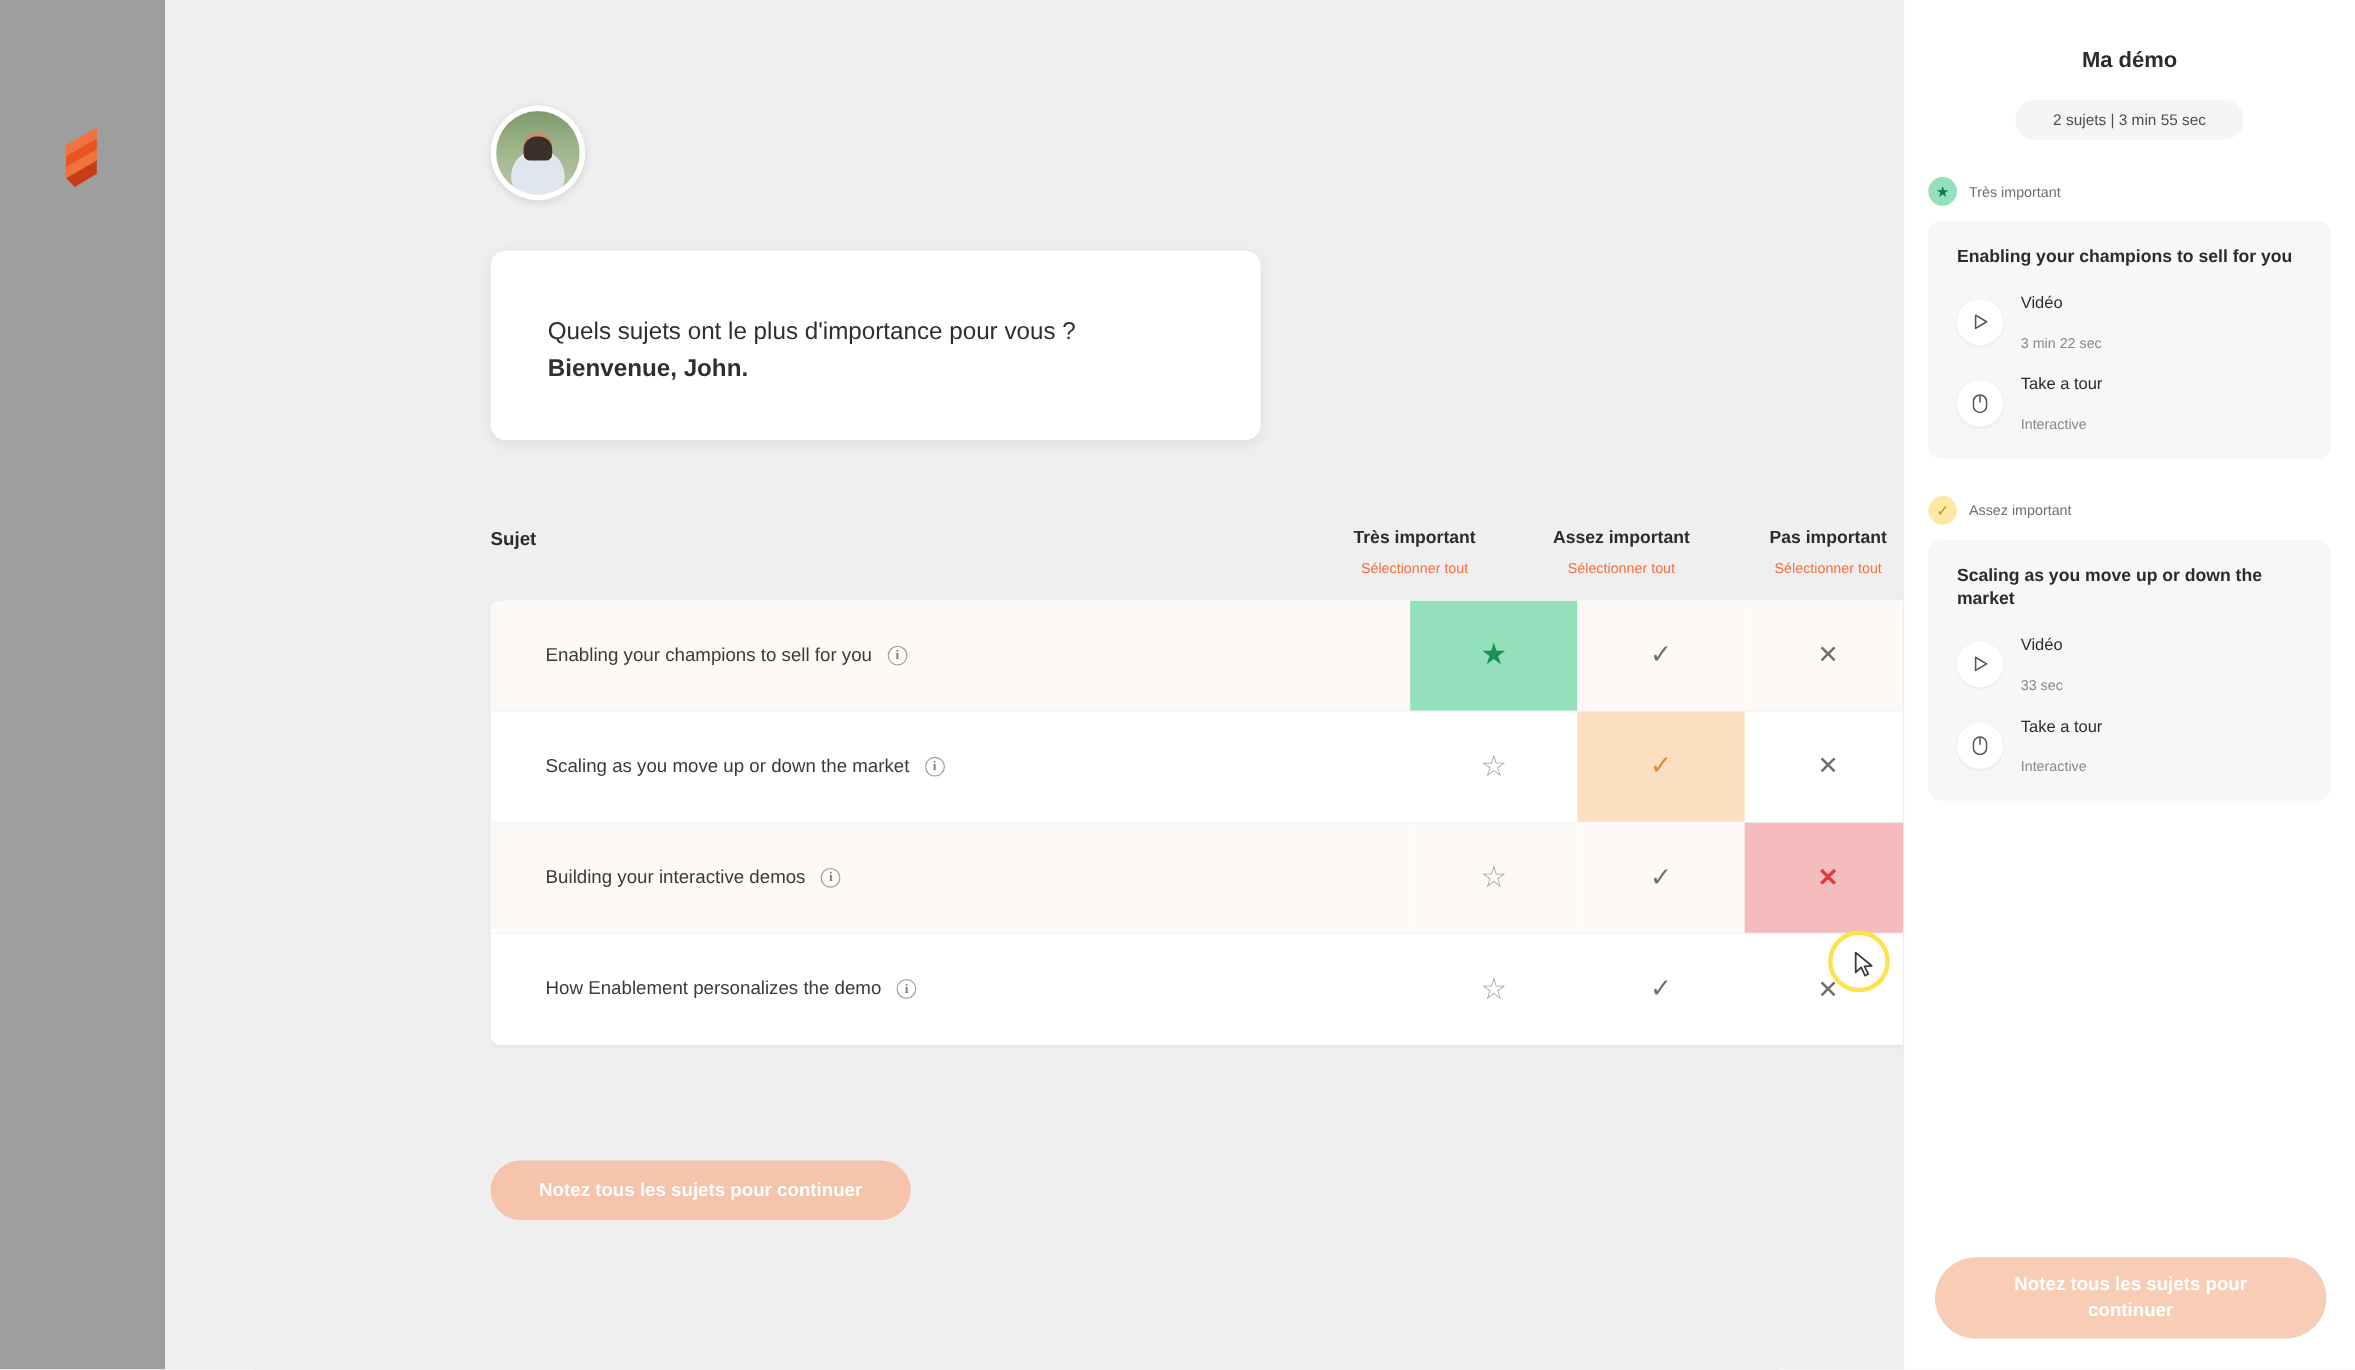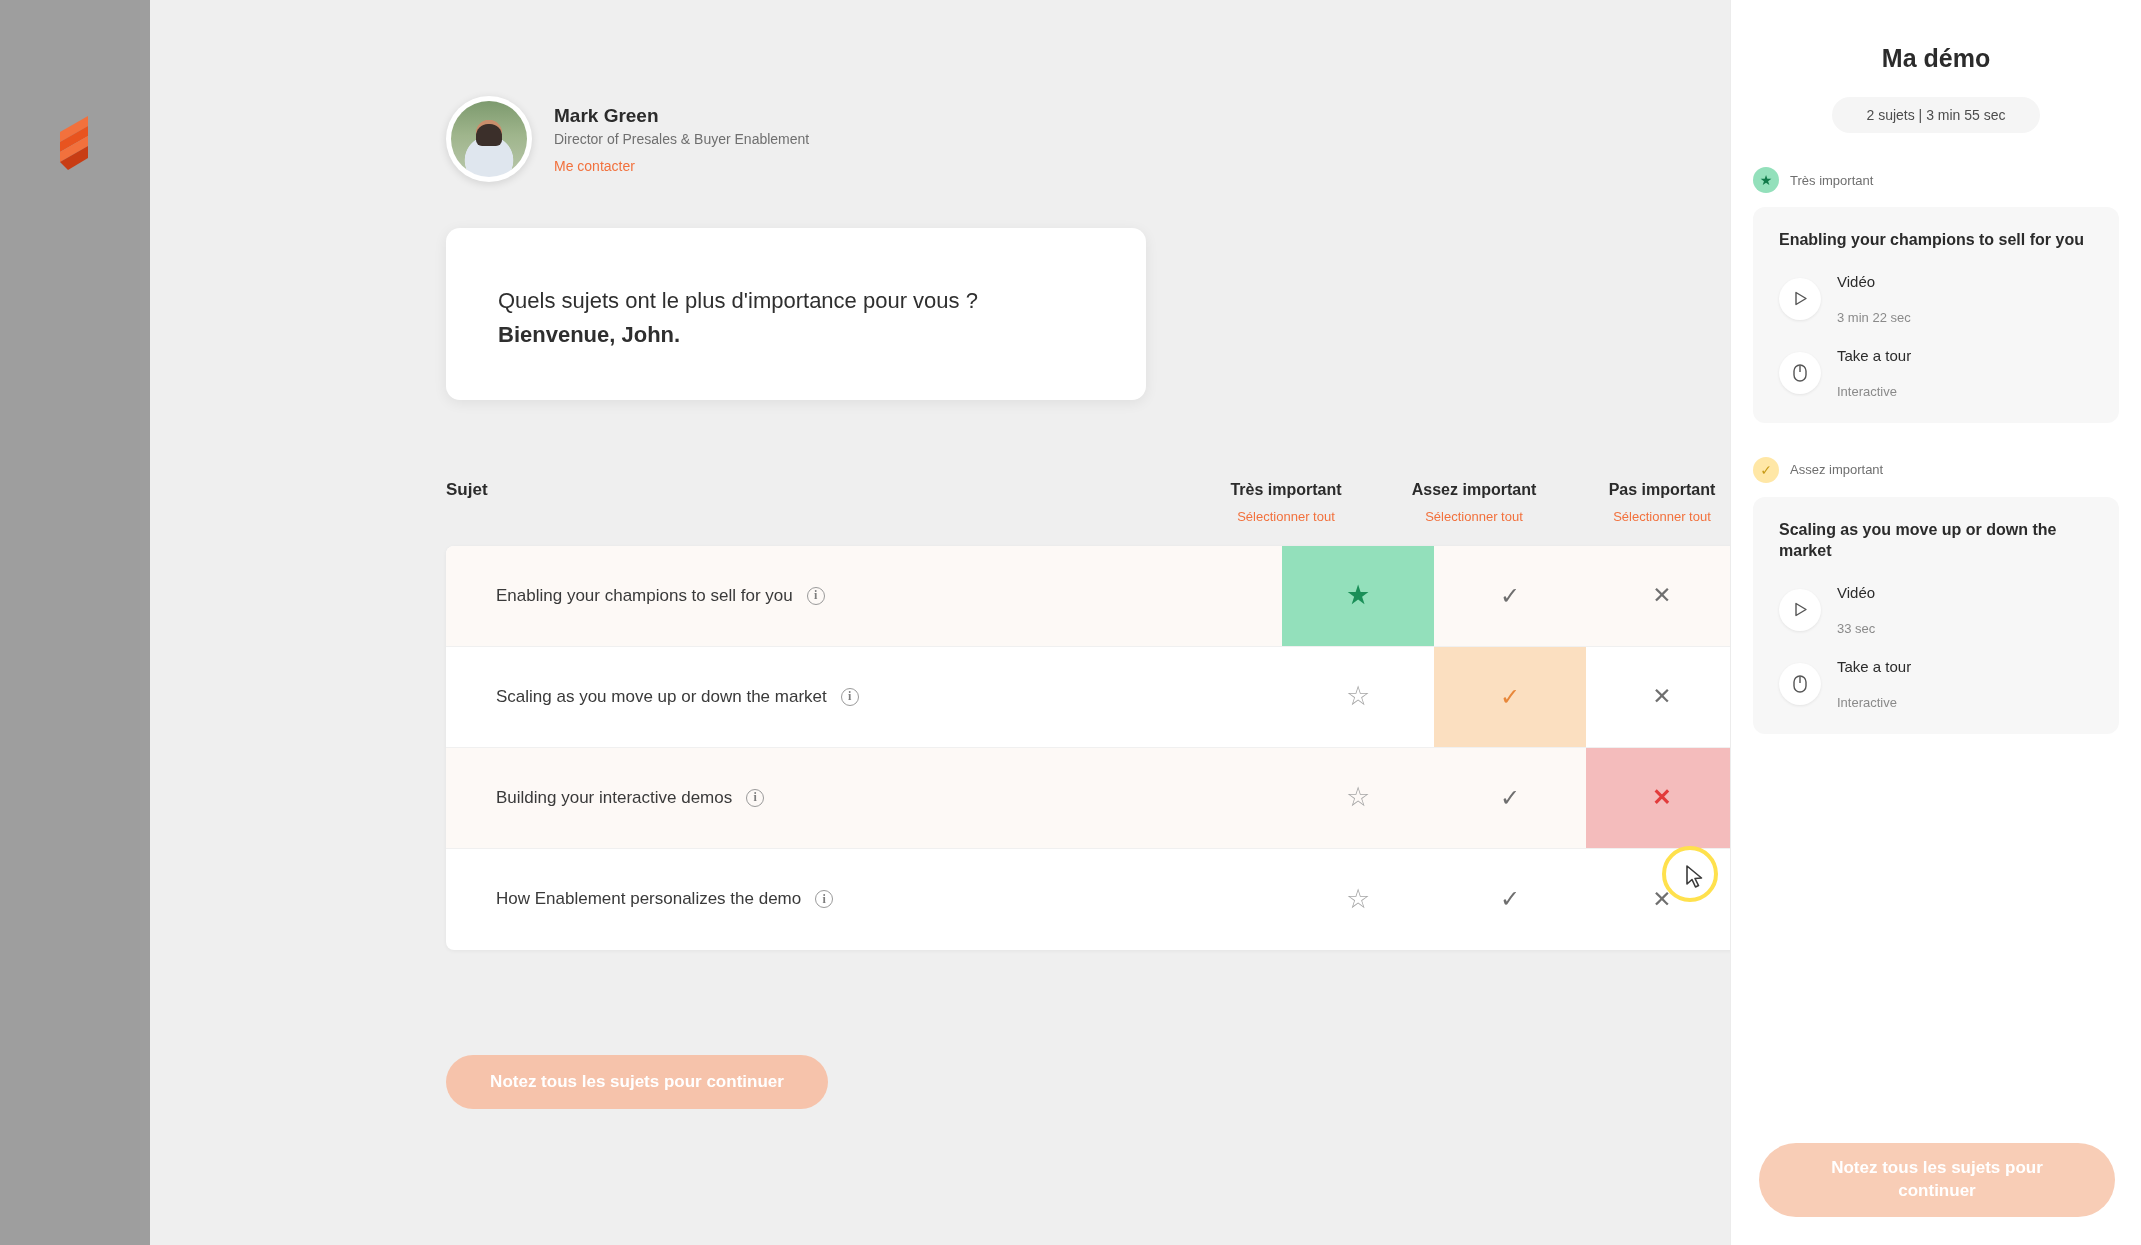--- a/index.html
+++ b/index.html
@@ -226,21 +226,21 @@
   
   .right-panel {
     width: 411px;
     flex: 0 0 411px;
     background: #ffffff;
     border-left: 1px solid #ececec;
     position: relative;
   }
   .rp-title {
     text-align: center;
-    font-size: 25px; font-weight: bold; color: #2b2b2b;
+    font-size: 20px; font-weight: bold; color: #2b2b2b;
     margin-top: 44px;
   }
   .rp-meta {
     margin: 24px auto 0 auto;
     width: 208px; height: 36px;
     border-radius: 18px;
     background: #f5f5f5;
     display: flex; align-items: center; justify-content: center;
     font-size: 14px; color: #4d4d4d;
   }
@@ -315,25 +315,20 @@
     </div>
   </div>
 
   <div class="main">
     <div class="main-inner">
 
       <div class="presenter">
         <div class="avatar-ring">
           <div class="avatar"></div>
         </div>
-        <div>
-          <div class="presenter-name">Mark Green</div>
-          <div class="presenter-role">Director of Presales &amp; Buyer Enablement</div>
-          <div class="presenter-contact">Me contacter</div>
-        </div>
       </div>
 
       <div class="welcome-card">
         <div class="welcome-line">Quels sujets ont le plus d'importance pour vous ?</div>
         <div class="welcome-line bold">Bienvenue, John.</div>
       </div>
 
       <div class="table-wrap">
         <div class="table-head">
           <div class="th-subject">Sujet</div>

